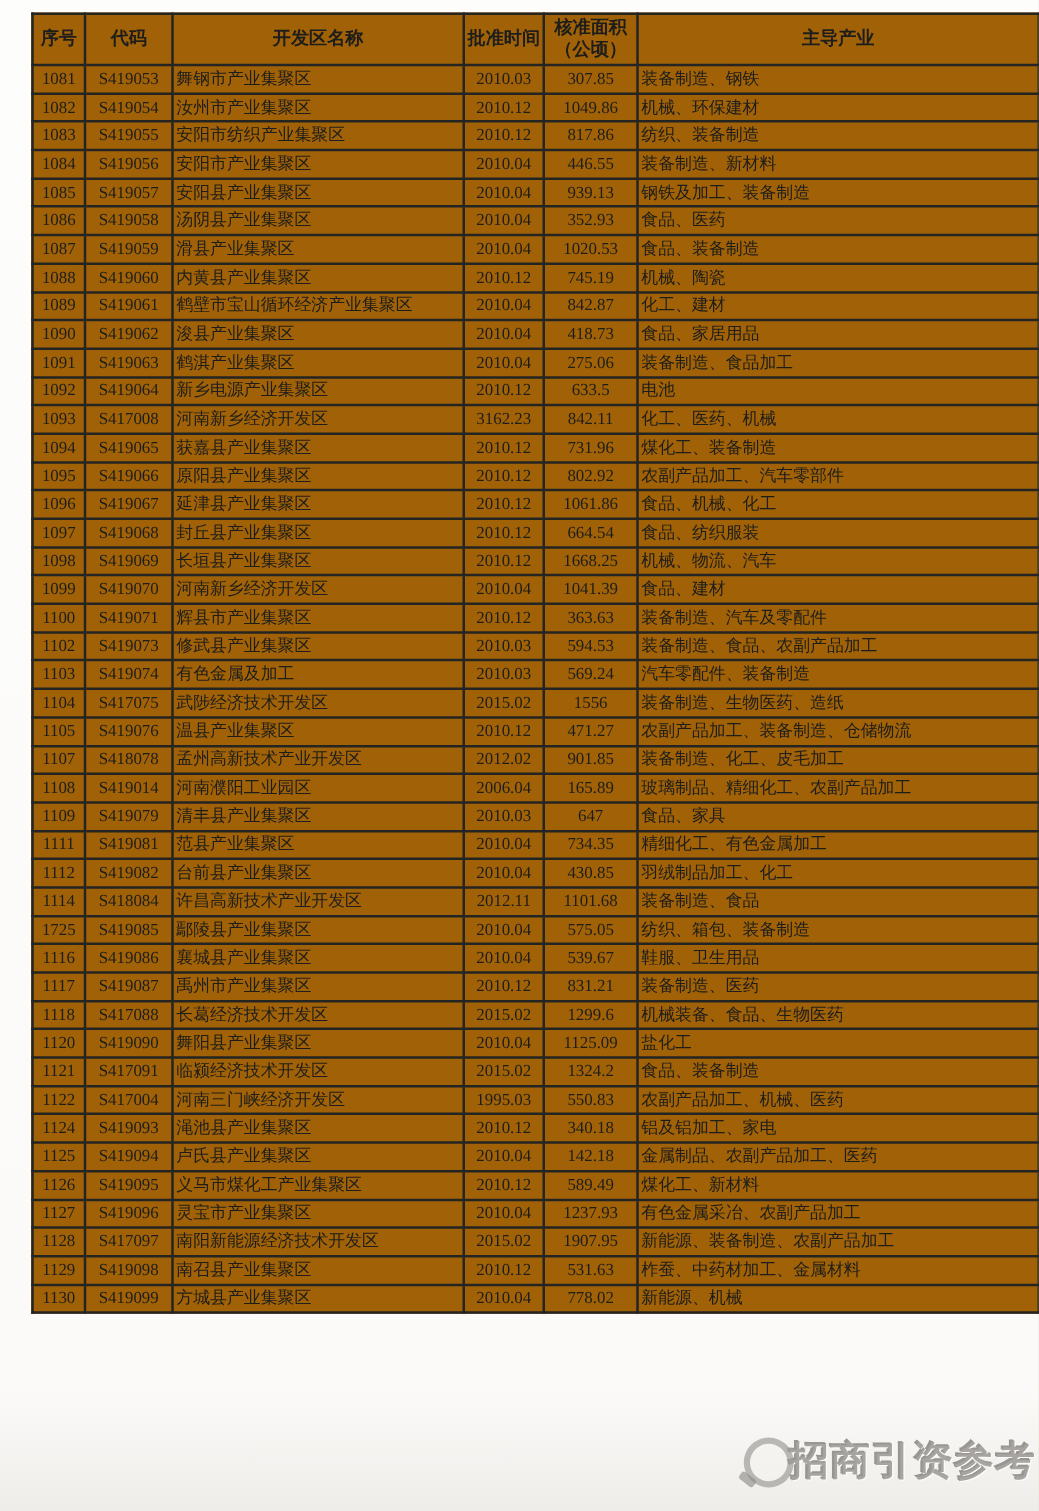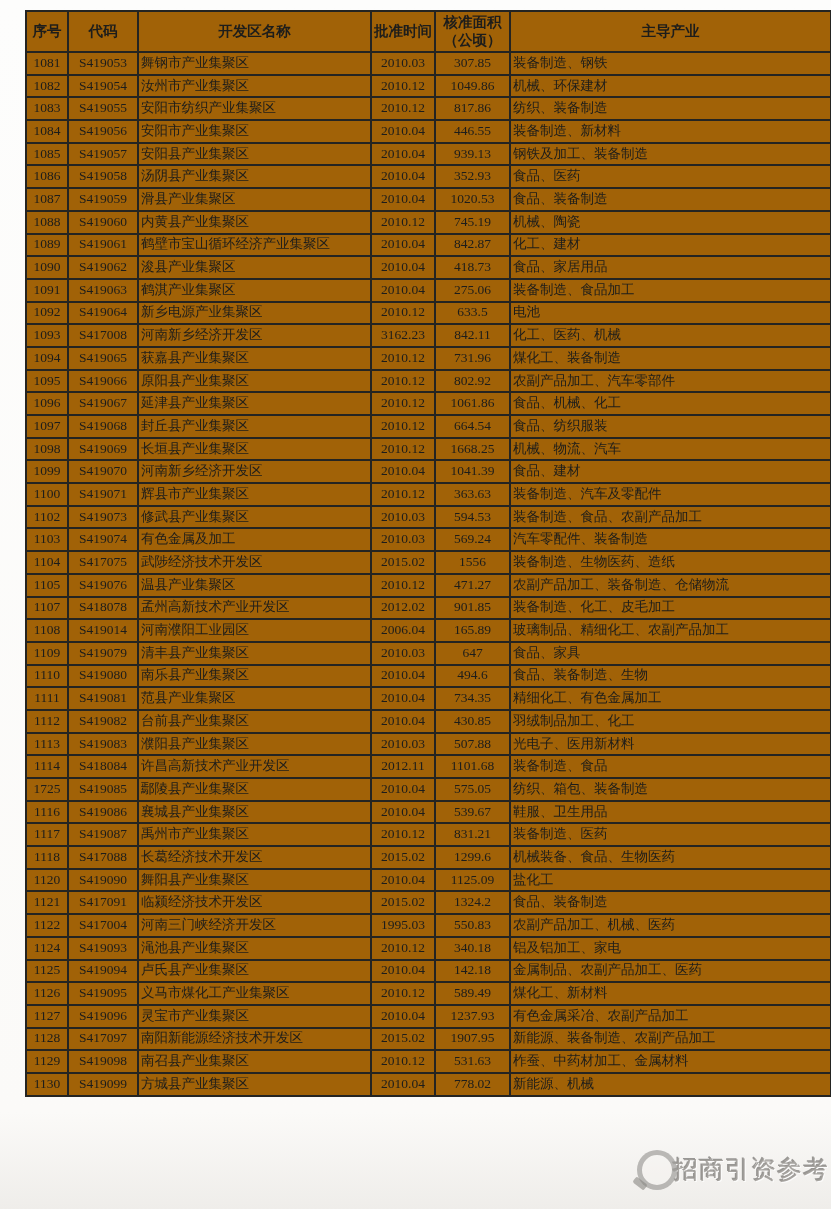--- a/index.html
+++ b/index.html
@@ -80,22 +80,22 @@
     position: absolute;
     left: 0px;
     top: 34px;
     width: 14px;
     height: 7px;
     background: rgba(110,108,104,0.6);
     transform: rotate(38deg);
     border-radius: 2px;
   }
   .watermark .wm-text {
-    font-size: 25px;
-    font-weight: normal;
+    font-size: 32px;
+    font-weight: bold;
     letter-spacing: 1px;
     color: rgba(130,127,122,0.85);
     text-shadow: 1px 1px 0 #ffffff, -1px -1px 0 rgba(80,78,75,0.7);
     font-family: "Liberation Serif", "DejaVu Serif", serif;
   }
 </style>
 </head>
 <body>
 
 <table class="zones">
@@ -329,50 +329,34 @@
       </tr>
       <tr>
         <td class="c-index">1109</td>
         <td class="c-code">S419079</td>
         <td class="c-name">清丰县产业集聚区</td>
         <td class="c-date">2010.03</td>
         <td class="c-area">647</td>
         <td class="c-ind">食品、家具</td>
       </tr>
       <tr>
-        <td class="c-index">1110</td>
-        <td class="c-code">S419080</td>
-        <td class="c-name">南乐县产业集聚区</td>
-        <td class="c-date">2010.04</td>
-        <td class="c-area">494.6</td>
-        <td class="c-ind">食品、装备制造、生物</td>
-      </tr>
-      <tr>
         <td class="c-index">1111</td>
         <td class="c-code">S419081</td>
         <td class="c-name">范县产业集聚区</td>
         <td class="c-date">2010.04</td>
         <td class="c-area">734.35</td>
         <td class="c-ind">精细化工、有色金属加工</td>
       </tr>
       <tr>
         <td class="c-index">1112</td>
         <td class="c-code">S419082</td>
         <td class="c-name">台前县产业集聚区</td>
         <td class="c-date">2010.04</td>
         <td class="c-area">430.85</td>
         <td class="c-ind">羽绒制品加工、化工</td>
-      </tr>
-      <tr>
-        <td class="c-index">1113</td>
-        <td class="c-code">S419083</td>
-        <td class="c-name">濮阳县产业集聚区</td>
-        <td class="c-date">2010.03</td>
-        <td class="c-area">507.88</td>
-        <td class="c-ind">光电子、医用新材料</td>
       </tr>
       <tr>
         <td class="c-index">1114</td>
         <td class="c-code">S418084</td>
         <td class="c-name">许昌高新技术产业开发区</td>
         <td class="c-date">2012.11</td>
         <td class="c-area">1101.68</td>
         <td class="c-ind">装备制造、食品</td>
       </tr>
       <tr>

